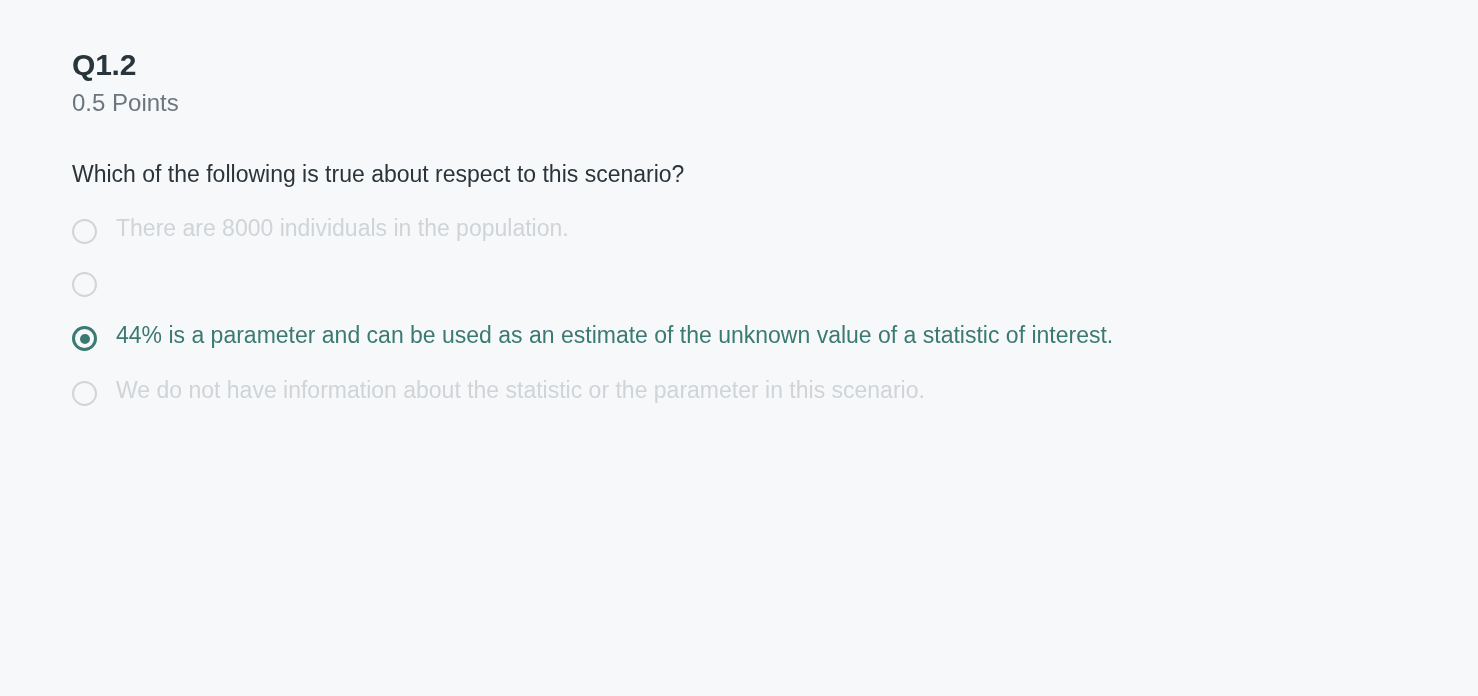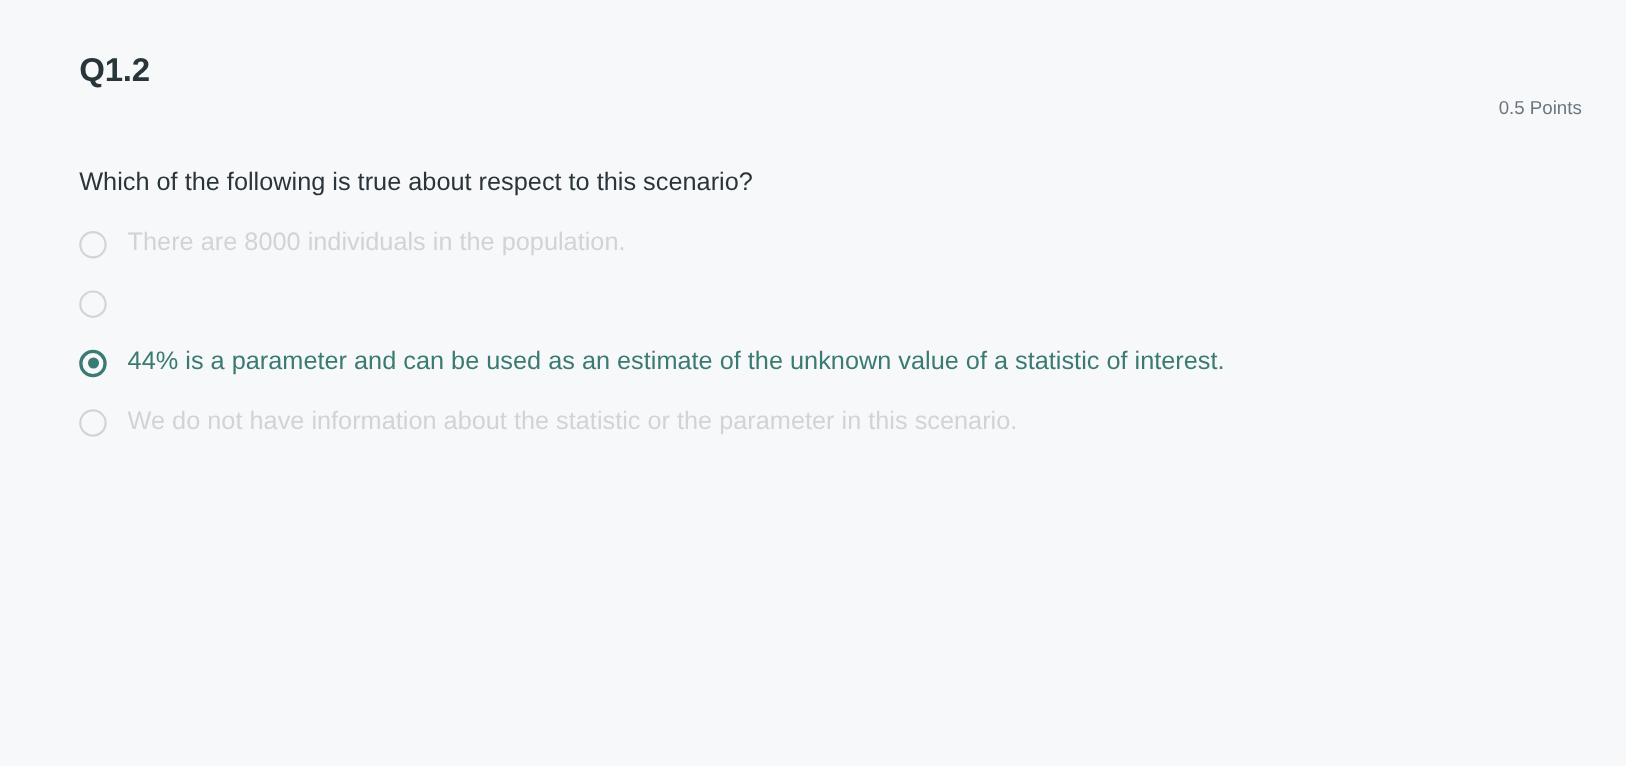--- a/index.html
+++ b/index.html
@@ -13,39 +13,38 @@
     font-family: "Liberation Sans", sans-serif;
     -webkit-font-smoothing: antialiased;
     overflow: hidden;
   }
 
   .page {
     position: relative;
     width: 1478px;
     height: 696px;
     box-sizing: border-box;
-    padding: 48px 40px 0 72px;
+    padding: 48px 86px 0 72px;
   }
 
   
   .q-title {
     font-size: 30px;
     font-weight: bold;
     color: #28353b;
     letter-spacing: -0.2px;
     line-height: 1.1;
     margin: 0 0 8px 0;
   }
   .q-points {
-    font-size: 17px;
+    font-size: 24px;
     font-weight: normal;
     color: #6c767e;
     line-height: 1.2;
     margin: 0;
-    text-align: right;
   }
 
   
   .q-prompt {
     margin-top: 42px;
     font-size: 23px;
     color: #2a3439;
     line-height: 1.3;
   }
 

